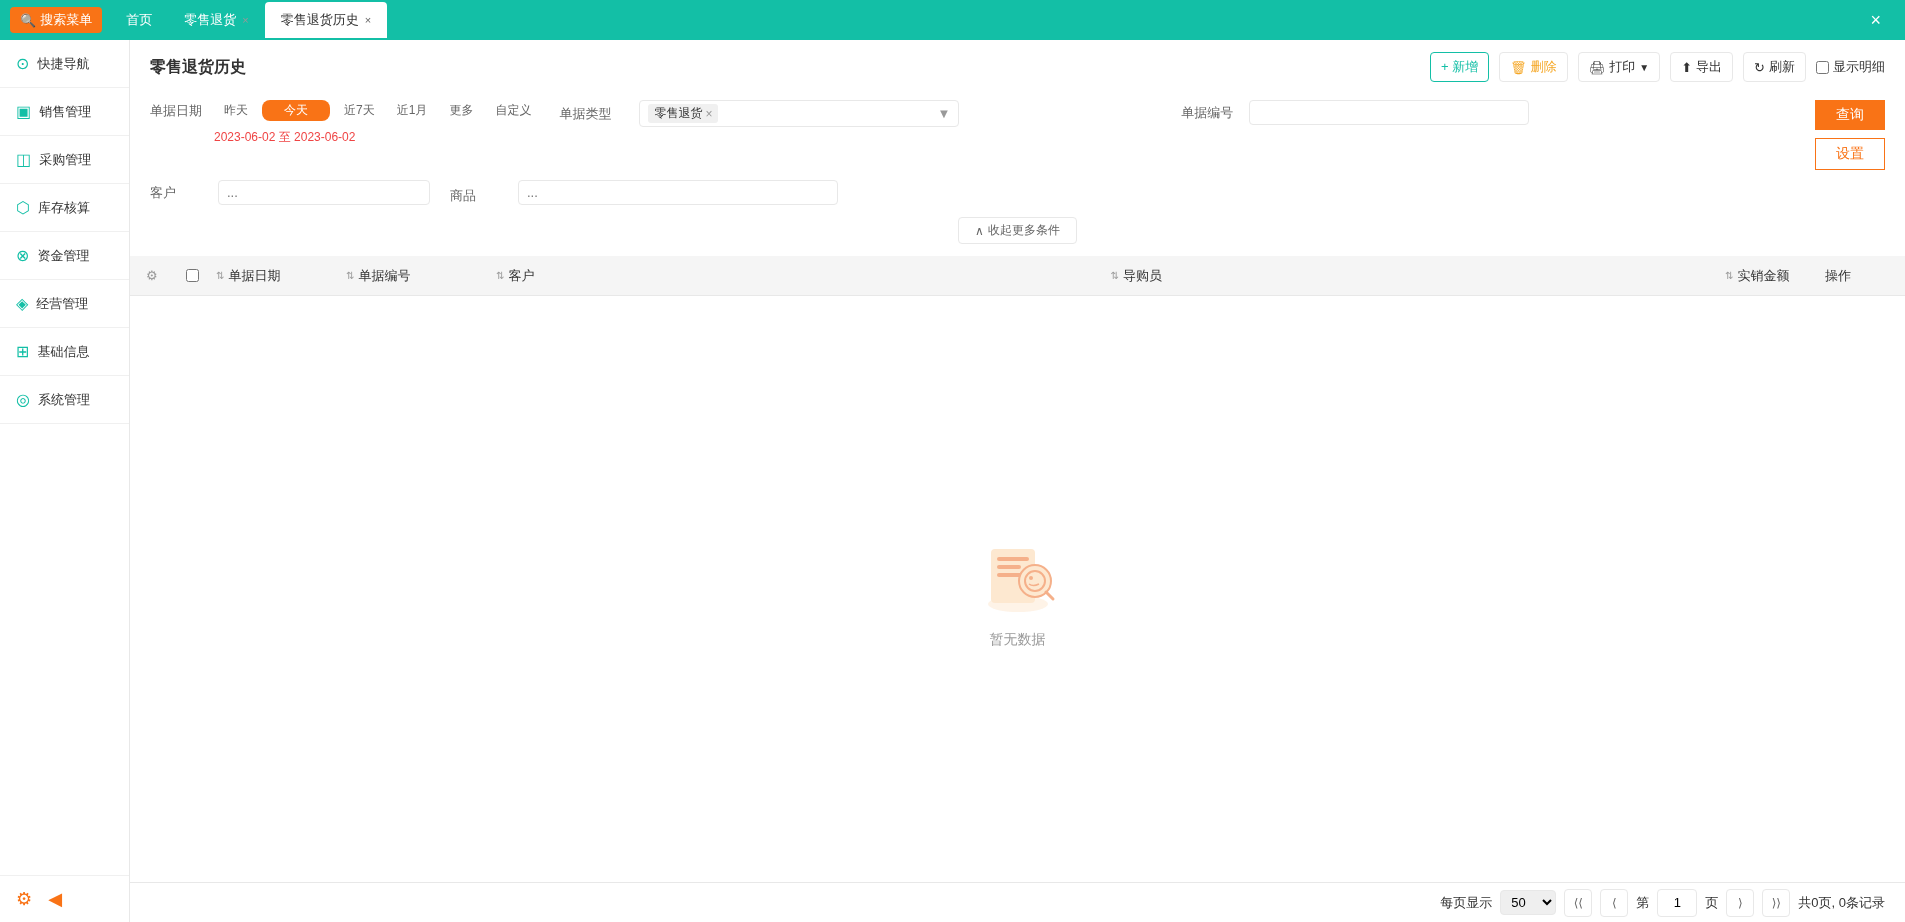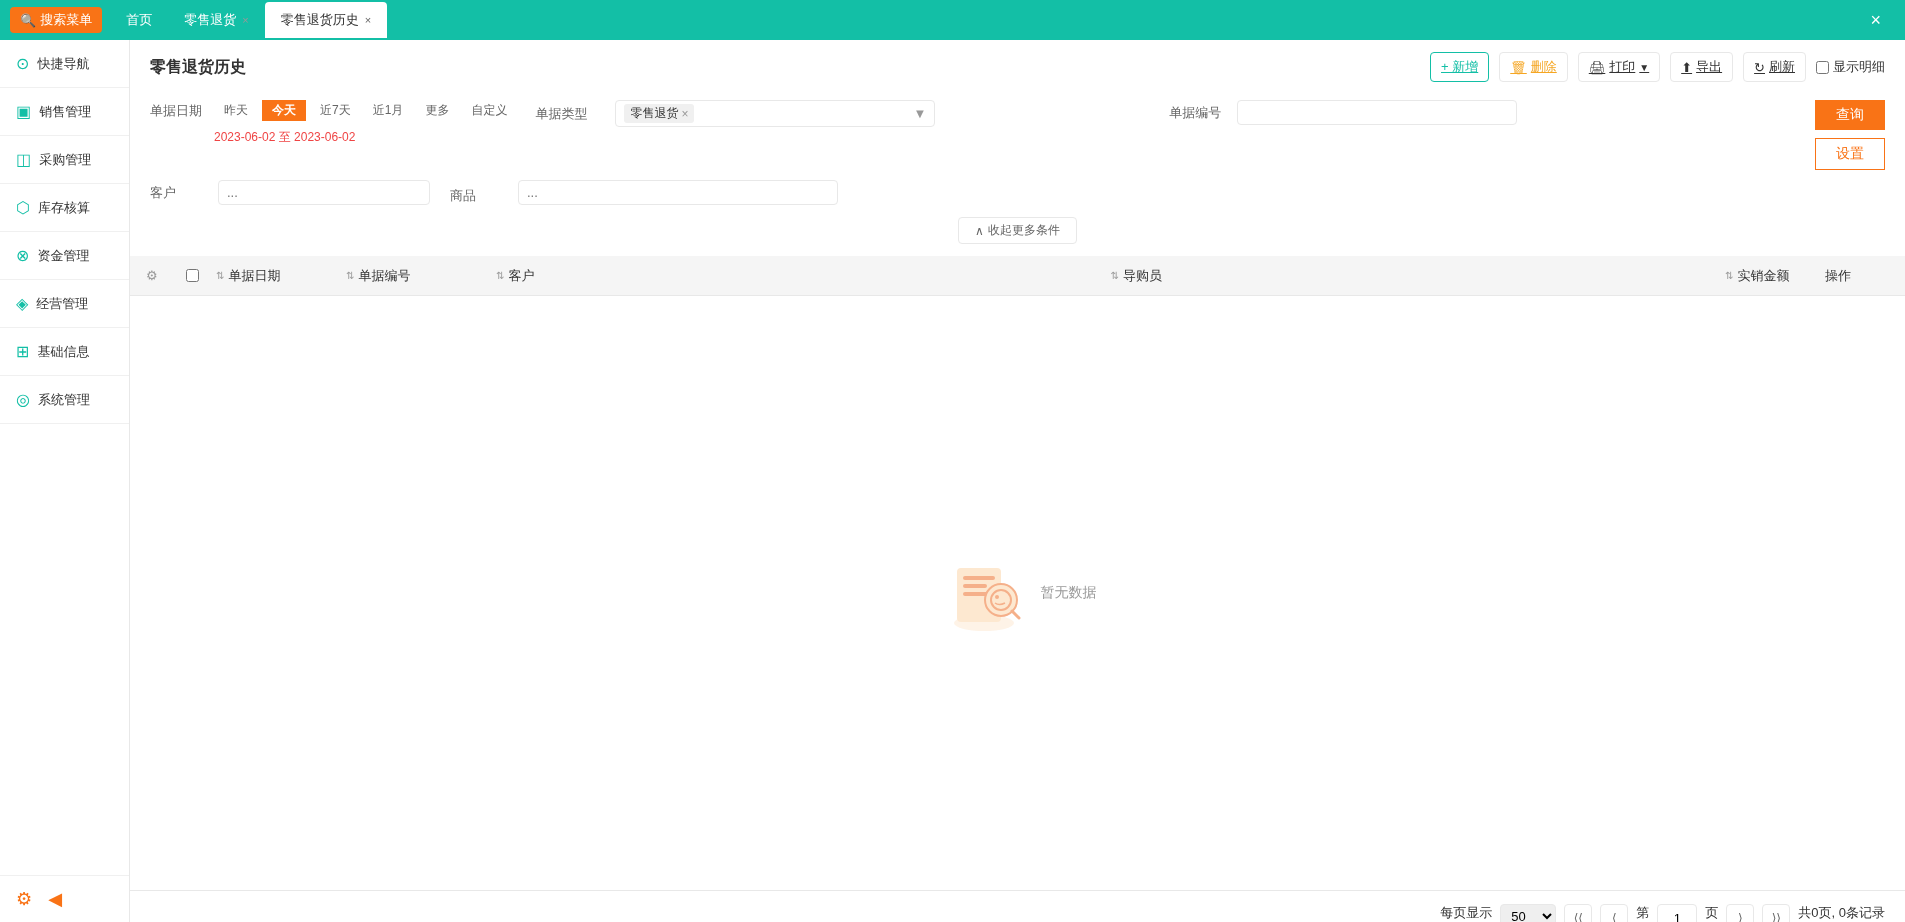--- a/index.html
+++ b/index.html
@@ -131,21 +131,20 @@
       display: flex;
       align-items: center;
       gap: 4px;
       padding: 5px 10px;
       border: 1px solid #e8e8e8;
       border-radius: 4px;
       background: white;
       cursor: pointer;
       font-size: 13px;
       color: #333;
-      text-decoration: underline;
     }
     .toolbar-btn.new { color: #13bfa6; border-color: #13bfa6; }
     .toolbar-btn.delete { color: #f5a623; border-color: #e8e8e8; }
 
     .show-detail-cb {
       display: flex;
       align-items: center;
       gap: 4px;
       font-size: 13px;
       color: #333;
@@ -172,23 +171,22 @@
       border-radius: 3px;
       cursor: pointer;
       font-size: 12px;
       color: #666;
       border: none;
       background: none;
     }
     .date-btn.active {
       background: #f97316;
       color: white;
-      border-radius: 0;
-      padding: 2px 10px;
-      font-weight: bold;
+      border-radius: 8px;
+      padding: 2px 22px;
     }
     .date-range-text {
       font-size: 12px;
       color: #ef4444;
       margin-left: 4px;
     }
 
     .filter-input {
       border: 1px solid #e8e8e8;
       border-radius: 4px;
@@ -278,42 +276,42 @@
     .table-body {
       flex: 1;
       display: flex;
       flex-direction: column;
       align-items: center;
       justify-content: center;
       overflow: auto;
     }
     .empty-state {
       display: flex;
-      flex-direction: row;
+      flex-direction: column;
       align-items: center;
       gap: 12px;
     }
     .empty-icon {
       width: 90px;
       height: 90px;
     }
     .empty-text {
       color: #999;
       font-size: 14px;
     }
 
     
     .pagination {
-      height: 32px;
+      height: 40px;
       background: white;
       border-top: 1px solid #e8e8e8;
       display: flex;
-      align-items: flex-start;
+      align-items: center;
       justify-content: flex-end;
-      padding: 13px 20px;
+      padding: 4px 20px;
       gap: 8px;
       font-size: 13px;
       color: #333;
       flex-shrink: 0;
     }
     .page-size-select {
       border: 1px solid #e8e8e8;
       border-radius: 4px;
       padding: 3px 6px;
       font-size: 13px;

